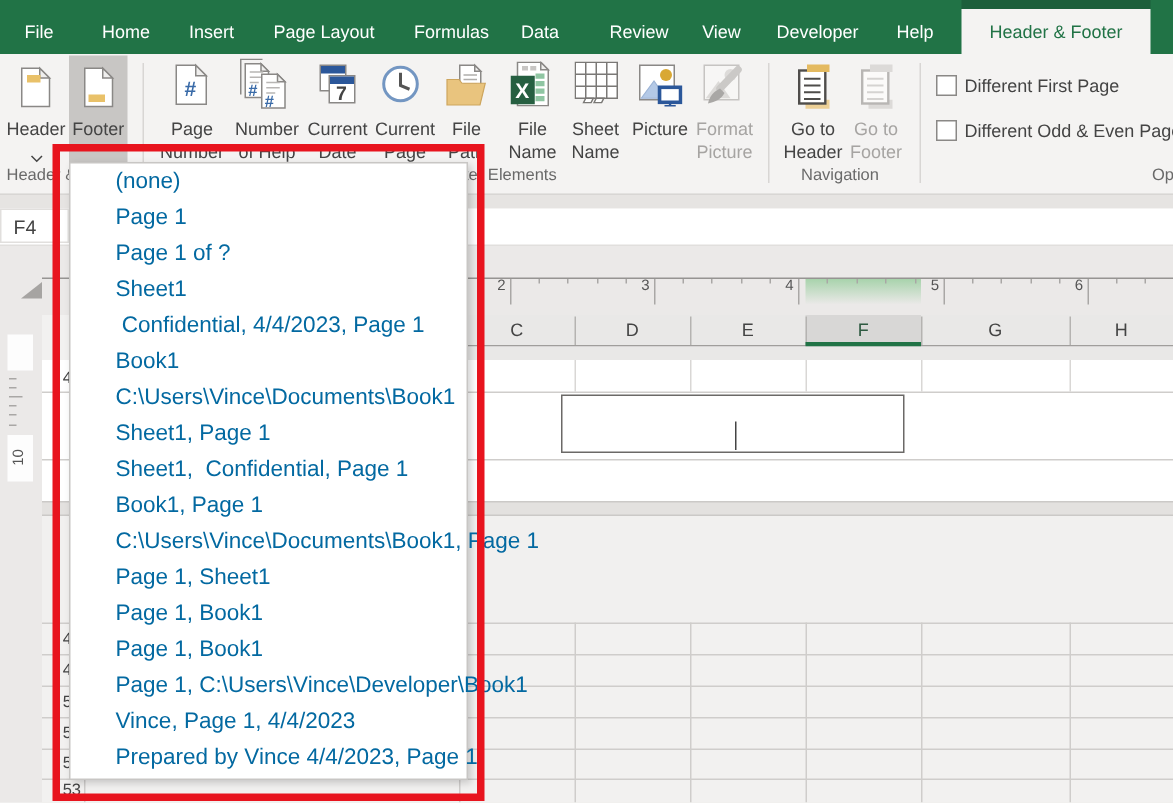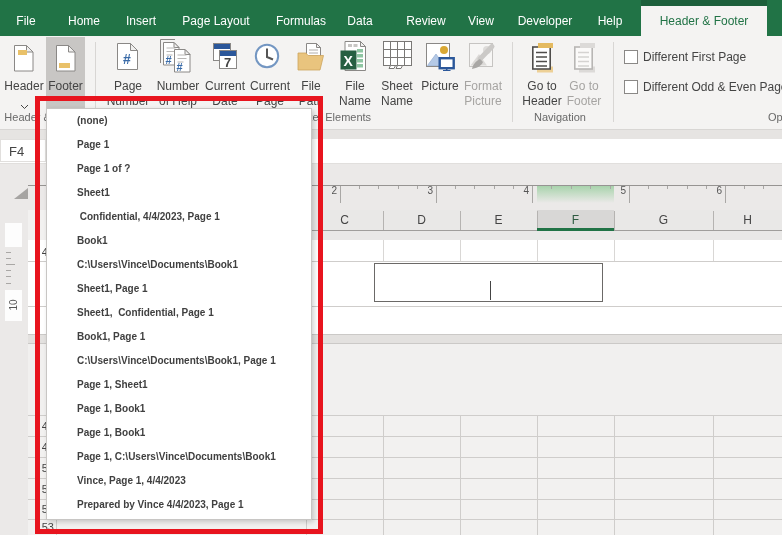--- a/index.html
+++ b/index.html
@@ -5,21 +5,21 @@
 html,body{margin:0;padding:0;}
 #app{position:relative;width:782px;height:535px;overflow:hidden;background:#ebe9e8;font-family:"Liberation Sans",sans-serif;-webkit-font-smoothing:antialiased;}
 .abs{position:absolute;}
 .tab{position:absolute;top:0;height:36px;line-height:42px;color:#fff;font-size:12px;text-align:center;}
 .lb{position:absolute;font-size:12px;color:#444;text-align:center;white-space:nowrap;}
 .lb2{position:absolute;font-size:12px;color:#444;white-space:nowrap;height:13px;line-height:13px;}
 .grp{position:absolute;top:111px;height:13px;line-height:13px;font-size:11px;color:#696969;text-align:center;white-space:nowrap;}
 .sep{position:absolute;top:42px;height:80px;width:1px;background:#d8d6d4;}
 .colh{position:absolute;top:210px;height:20px;line-height:20px;font-size:12px;color:#444;text-align:center;}
 .rown{position:absolute;width:26px;font-size:11px;color:#444;text-align:right;}
-.mi{position:absolute;left:77px;height:24px;line-height:24px;font-size:10px;color:#404040;white-space:nowrap;font-weight:bold;}
+.mi{position:absolute;left:77px;height:24px;line-height:24px;font-size:15px;color:#0369a1;white-space:nowrap;}
 .tick{position:absolute;top:186px;width:1px;background:#a9a7a5;}
 .rnum{position:absolute;top:185px;width:9px;text-align:right;font-size:10px;color:#555;}
 .gvl{position:absolute;width:1px;background:#d9d7d5;}
 .gvl2{position:absolute;width:1px;background:#cfcdcb;}
 .ghl{position:absolute;height:1px;background:#cfcdcb;}
 </style>
 </head>
 <body>
 <div id="app">
 
@@ -302,18 +302,18 @@
 <div class="mi" style="top:205px;">&nbsp;Confidential, 4/4/2023, Page 1</div>
 <div class="mi" style="top:229px;">Book1</div>
 <div class="mi" style="top:253px;">C:\Users\Vince\Documents\Book1</div>
 <div class="mi" style="top:277px;">Sheet1, Page 1</div>
 <div class="mi" style="top:301px;">Sheet1,&nbsp; Confidential, Page 1</div>
 <div class="mi" style="top:325px;">Book1, Page 1</div>
 <div class="mi" style="top:349px;">C:\Users\Vince\Documents\Book1, Page 1</div>
 <div class="mi" style="top:373px;">Page 1, Sheet1</div>
 <div class="mi" style="top:397px;">Page 1, Book1</div>
 <div class="mi" style="top:421px;">Page 1, Book1</div>
-<div class="mi" style="top:445px;">Page 1, C:\Users\Vince\Documents\Book1</div>
+<div class="mi" style="top:445px;">Page 1, C:\Users\Vince\Developer\Book1</div>
 <div class="mi" style="top:469px;">Vince, Page 1, 4/4/2023</div>
 <div class="mi" style="top:493px;">Prepared by Vince 4/4/2023, Page 1</div>
 
 <div class="abs" style="left:34.6px;top:95.9px;width:288.9px;height:438.3px;border:5px solid #e8141e;box-sizing:border-box;"></div>
 </div>
 
 </body></html>

